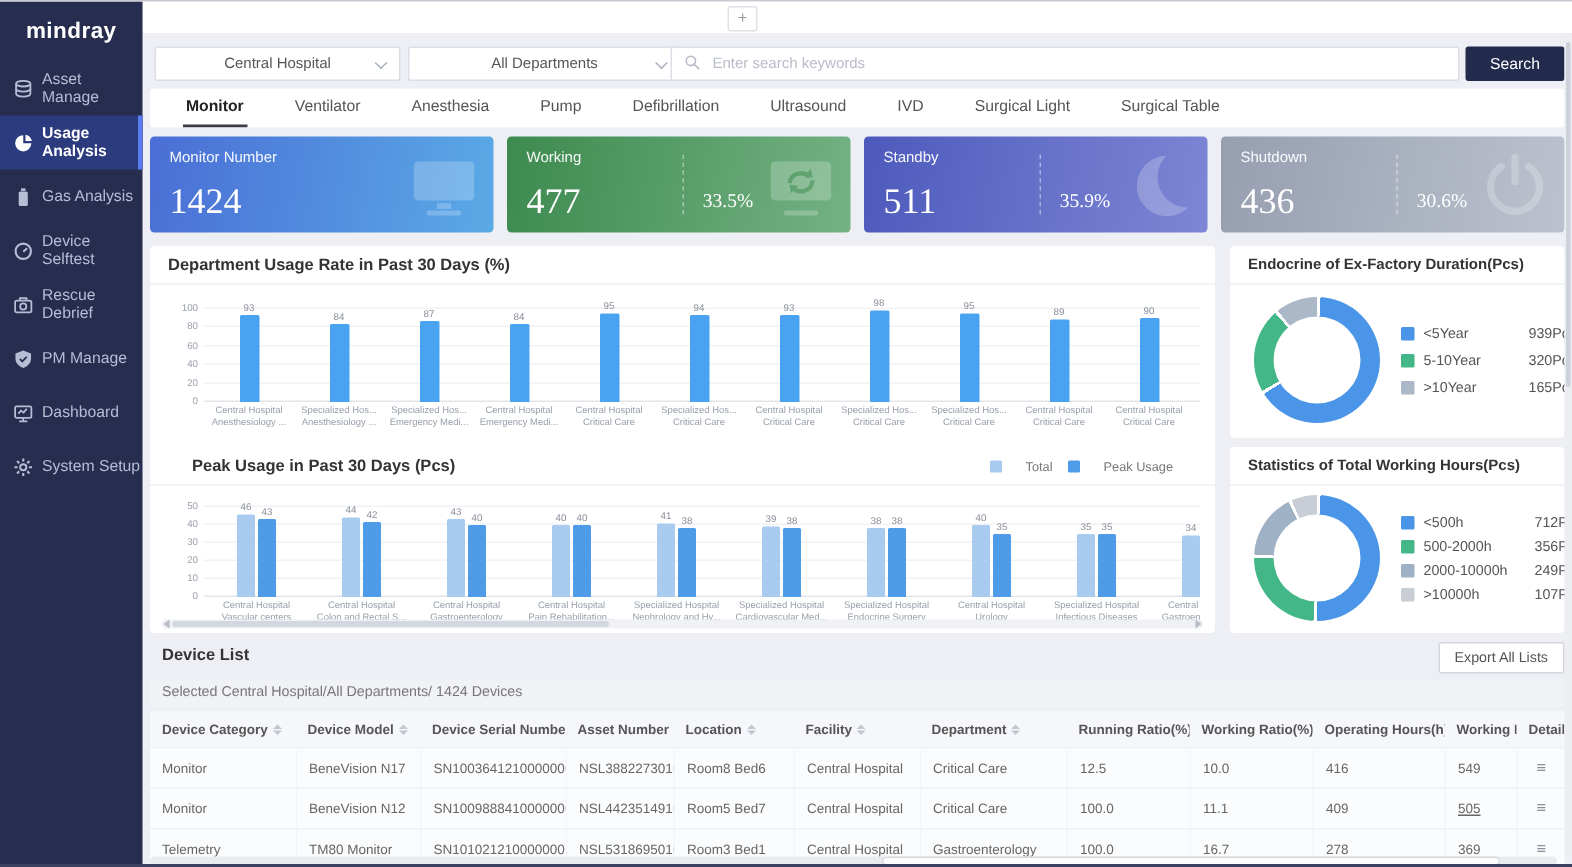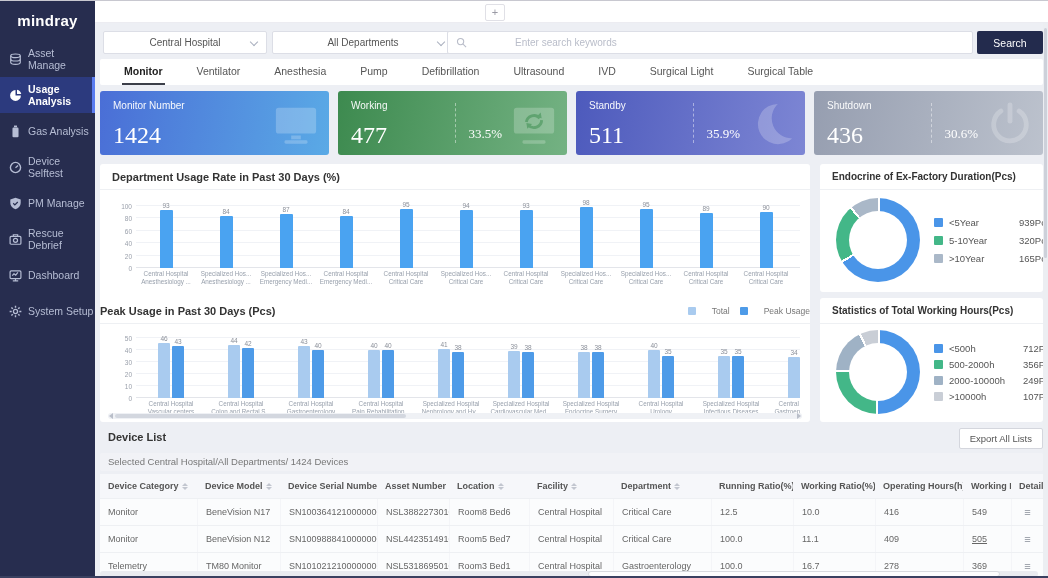--- a/index.html
+++ b/index.html
@@ -23,21 +23,21 @@
   .filters{position:absolute;left:5px;right:5px;top:30px;height:23px;}
   .select{position:absolute;top:0;height:23px;background:#fff;border:1px solid #dcdee6;border-radius:2px;
           display:flex;align-items:center;justify-content:center;font-size:10px;color:#555;cursor:pointer;}
   .chev{position:absolute;right:9px;top:7px;width:6px;height:6px;border-right:1px solid #aab0bf;
         border-bottom:1px solid #aab0bf;transform:rotate(45deg);}
   .sel1{left:3px;width:164px;}
   .sel2{left:172px;width:182px;}
   .searchbox{position:absolute;left:347px;width:526px;height:23px;background:#fff;border:1px solid #dcdee6;
              border-radius:2px;display:flex;align-items:center;padding:0 8px;gap:6px;}
   .searchbox svg{width:11px;height:11px;flex:none;}
-  .searchbox input{border:none;outline:none;flex:1;font-size:10px;color:#444;background:transparent;margin-left:40px;}
+  .searchbox input{border:none;outline:none;flex:1;font-size:10px;color:#444;background:transparent;}
   .searchbox input::placeholder{color:#b9bdc9;}
   .searchbtn{position:absolute;right:0;top:0;width:66px;height:23px;background:#232b4d;color:#fff;border:none;
              border-radius:2px;font-size:10.5px;cursor:pointer;}
   .tabsbar{position:absolute;left:5px;right:5px;top:58px;height:26px;background:#fff;border-radius:2px;
            display:flex;align-items:stretch;padding-left:22px;gap:30px;overflow:hidden;}
   .tab{font-size:10.5px;color:#555;display:flex;align-items:center;cursor:pointer;
        border-bottom:2px solid transparent;padding:0 2px;white-space:nowrap;}
   .tab.active{color:#222;font-weight:bold;border-bottom-color:#3c3f49;}
   
   .cards{position:absolute;left:5px;right:5px;top:90px;height:64px;display:flex;gap:9px;}
@@ -50,21 +50,21 @@
   .card-icon svg{width:100%;height:100%;}
   
   .panel{position:absolute;background:#fff;border-radius:3px;}
   .p1{left:5px;top:163px;width:710px;height:148px;}
   .p2{left:725px;top:163px;width:223px;height:128px;}
   .p3{left:5px;top:297px;width:710px;height:124px;}
   .p4{left:725px;top:297px;width:223px;height:124px;}
   .ptitle{margin:0;height:26px;line-height:26px;padding:0 12px;font-size:11px;color:#333;font-weight:bold;
           border-bottom:1px solid #eef0f3;white-space:nowrap;overflow:hidden;}
   .p2 .ptitle,.p4 .ptitle{font-size:10px;}
-  .ptitle-row{display:flex;justify-content:space-between;align-items:center;height:26px;padding:0 0;
+  .ptitle-row{display:flex;justify-content:space-between;align-items:center;height:26px;padding:0 28px;
               border-bottom:1px solid #eef0f3;}
   .ptitle-row .ptitle{border:none;padding:0;flex:1;}
   .chart-legend{display:flex;gap:10px;align-items:center;}
   .lgitem{display:flex;gap:16px;align-items:center;font-size:8.5px;color:#777;}
   .lgsq{width:8px;height:8px;border-radius:1px;display:inline-block;flex:none;}
   .plot{position:relative;margin:16px 10px 0 36px;height:62px;}
   .p3 .plot{margin-top:14px;height:60px;}
   .gridline{position:absolute;left:0;right:0;height:1px;background:#f0f2f6;}
   .gridline.zero{background:#e3e5ea;}
   .ytick{position:absolute;left:-28px;width:24px;text-align:right;font-size:6.5px;color:#9aa0ab;transform:translateY(50%);}
@@ -155,36 +155,36 @@
           <span class="side-icon">
             <svg viewBox="0 0 12 12" fill="none" stroke="currentColor">
               <circle cx="6" cy="6" r="4.7" stroke-width="1.3"></circle>
               <path d="M6 6.3L8.4 4.2" stroke-width="1.2"></path>
             </svg>
           </span>
           <span class="side-label">Device Selftest</span>
         </div>
         <div class="side-item">
           <span class="side-icon">
-            <svg viewBox="0 0 12 12">
-              <path d="M6 .6l4.8 1.8v3c0 2.9-1.9 4.9-4.8 6-2.9-1.1-4.8-3.1-4.8-6v-3z" fill="currentColor"></path>
-              <path d="M3.9 5.8l1.5 1.5 2.7-2.7" stroke="#272d4f" stroke-width="1.1" fill="none"></path>
-            </svg>
-          </span>
-          <span class="side-label">PM Manage</span>
-        </div>
-        <div class="side-item">
-          <span class="side-icon">
             <svg viewBox="0 0 12 12" fill="none" stroke="currentColor" stroke-width="1.1">
               <rect x="1" y="3.2" width="10" height="7.2" rx="1"></rect>
               <path d="M4 3V1.6h4V3"></path>
               <circle cx="6" cy="6.8" r="1.9"></circle>
             </svg>
           </span>
           <span class="side-label">Rescue Debrief</span>
+        </div>
+        <div class="side-item">
+          <span class="side-icon">
+            <svg viewBox="0 0 12 12">
+              <path d="M6 .6l4.8 1.8v3c0 2.9-1.9 4.9-4.8 6-2.9-1.1-4.8-3.1-4.8-6v-3z" fill="currentColor"></path>
+              <path d="M3.9 5.8l1.5 1.5 2.7-2.7" stroke="#272d4f" stroke-width="1.1" fill="none"></path>
+            </svg>
+          </span>
+          <span class="side-label">PM Manage</span>
         </div>
         <div class="side-item">
           <span class="side-icon">
             <svg viewBox="0 0 12 12" fill="none" stroke="currentColor" stroke-width="1.1">
               <rect x="1" y="1.8" width="10" height="7" rx="1"></rect>
               <path d="M3.5 11h5M6 8.8V11"></path>
               <path d="M3 6.2l1.6-1.8 1.6 1.2 2-2.4"></path>
             </svg>
           </span>
           <span class="side-label">Dashboard</span>

